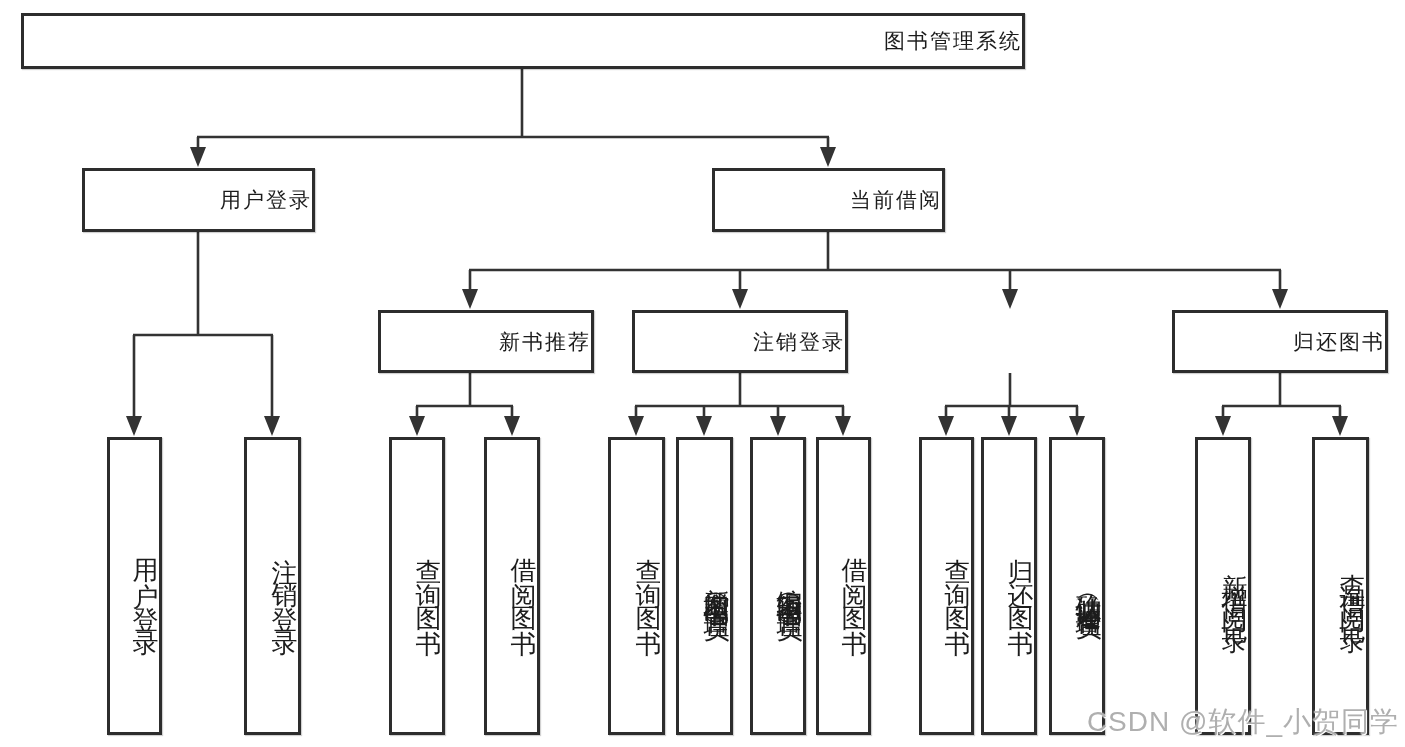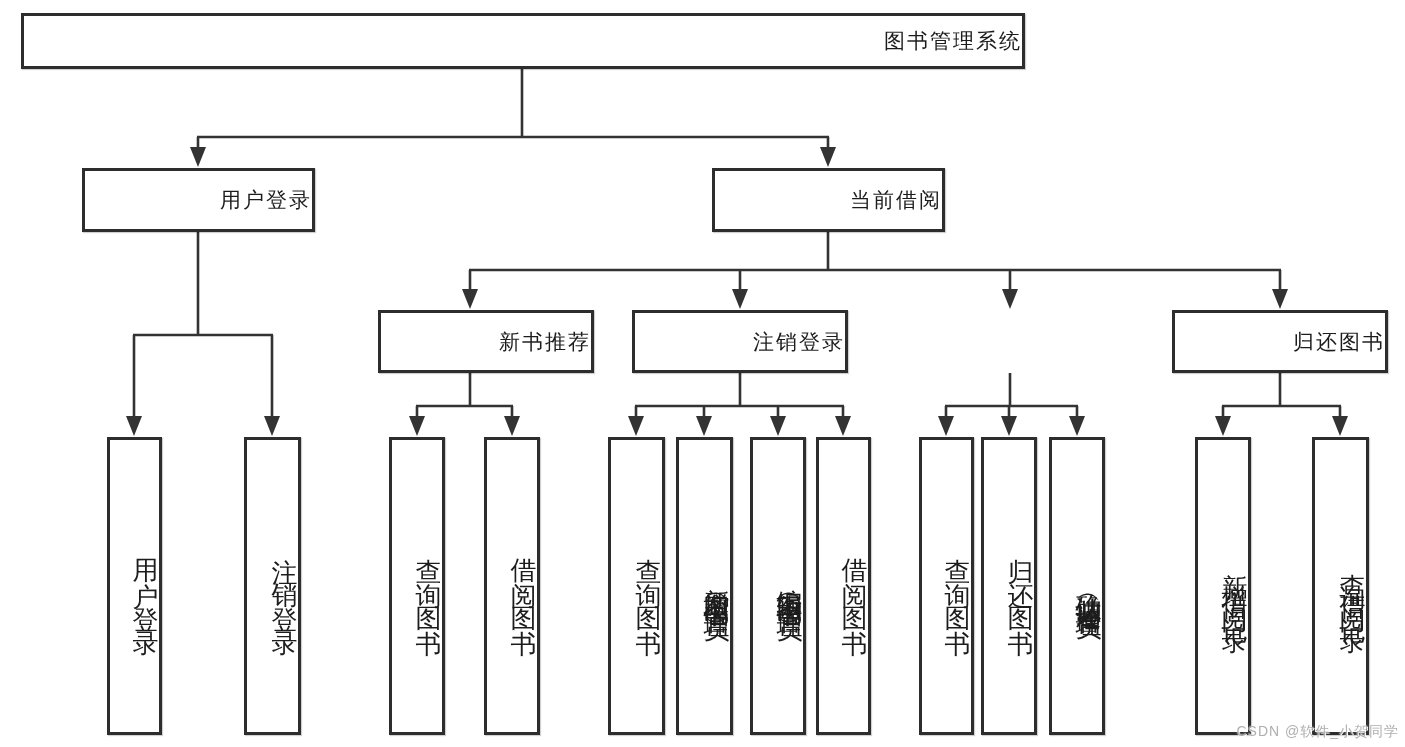--- a/index.html
+++ b/index.html
@@ -46,21 +46,21 @@
     white-space: nowrap;
   }
   .len4 { letter-spacing: 24px; }
   .len6 { letter-spacing: 11px; }
   .len8 { letter-spacing: 4px; }
   .len9 { letter-spacing: 3px; }
   .watermark {
     position: absolute;
     right: 6px;
     bottom: 6px;
-    font-size: 14px;
+    font-size: 28px;
     color: rgba(168,168,168,0.92);
     text-shadow: 0 0 2px #ffffff, 1px 1px 0 #ffffff;
     letter-spacing: 1px;
     z-index: 5;
     white-space: nowrap;
   }
 </style>
 </head>
 <body>
 

